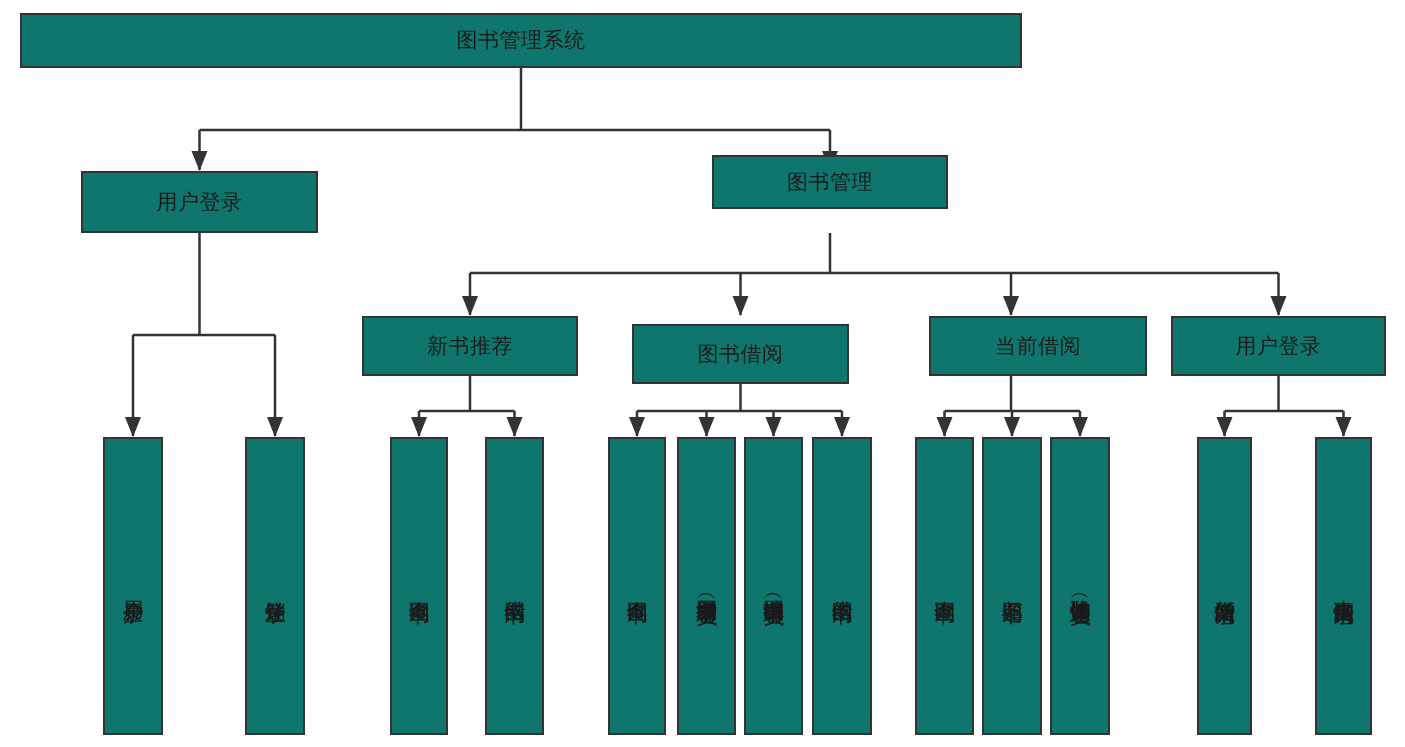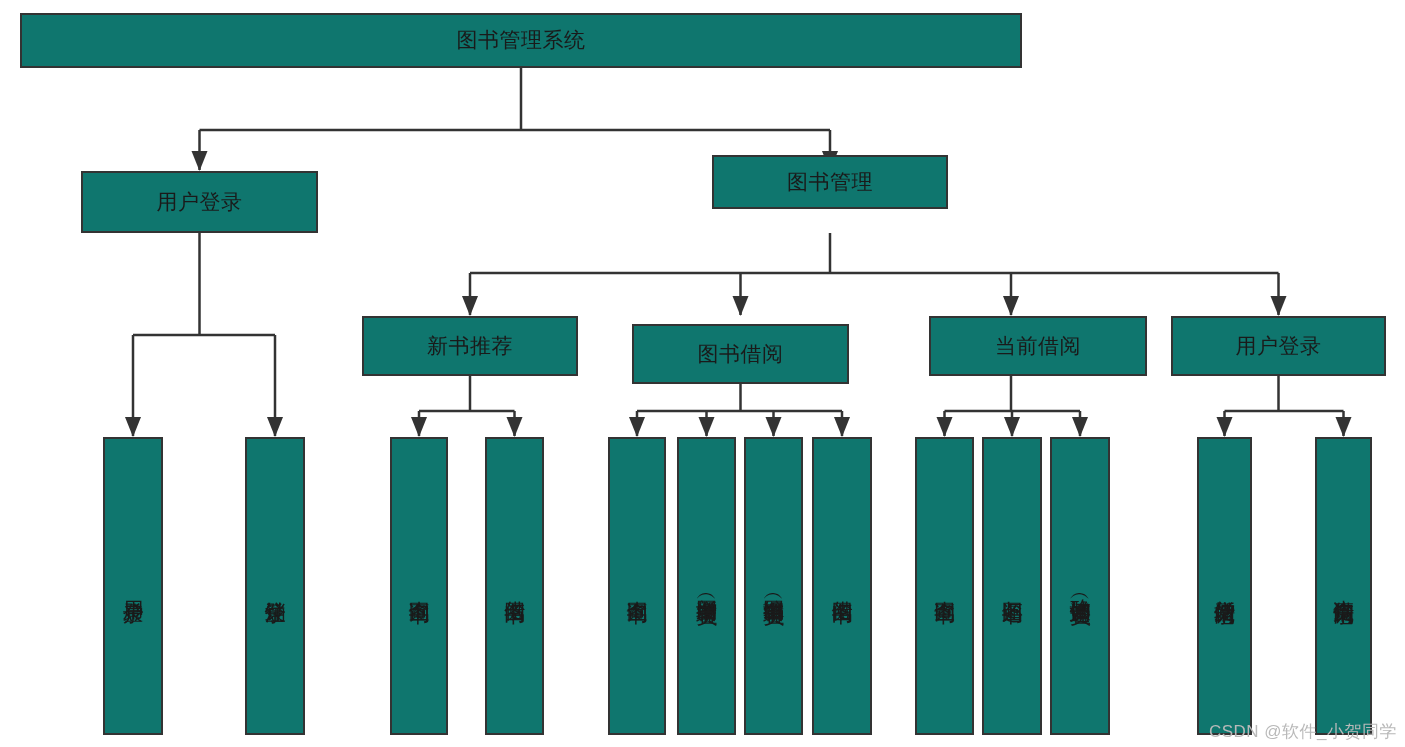--- a/index.html
+++ b/index.html
@@ -186,14 +186,13 @@
       <div class="node-box vertical" style="left: 1050px; top: 437px; width: 60px; height: 298px;">
         <span class="node-label">确认归还（管理员）</span>
       </div>
       <div class="node-box vertical" style="left: 1197px; top: 437px; width: 55px; height: 298px;">
         <span class="node-label">新增借阅记录</span>
       </div>
       <div class="node-box vertical" style="left: 1315px; top: 437px; width: 57px; height: 298px;">
         <span class="node-label">查询借阅记录</span>
       </div>
     </div>
-  <div class="watermark">CSDN @软件_小贺同学</div>
 </div>
 
 </body></html>

